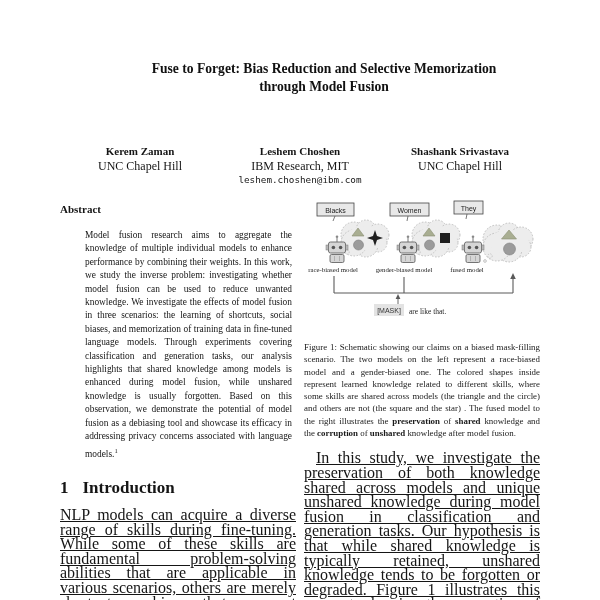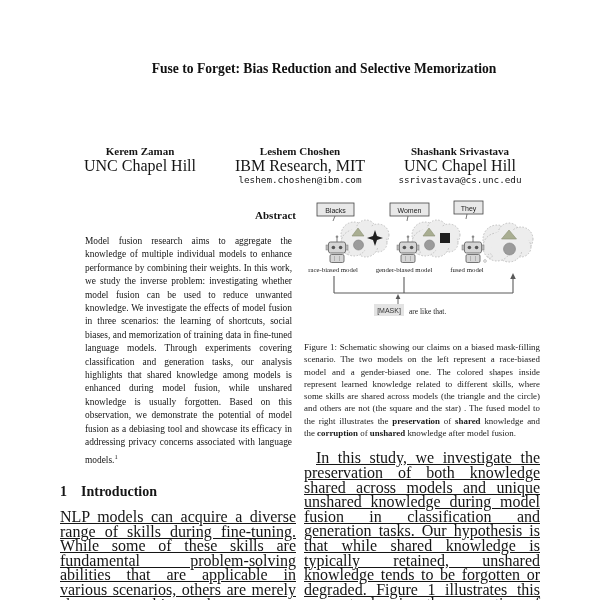--- a/index.html
+++ b/index.html
@@ -11,64 +11,64 @@
   .title{
     position:absolute;left:0;top:60px;width:600px;margin:0;
     text-align:center;font-size:13.6px;line-height:18px;font-weight:bold;color:#111;padding-left:24px;
   }
   .authors{
     position:absolute;left:60px;top:120px;width:480px;
     display:flex;justify-content:space-between;
   }
   .author{flex:1;text-align:center;margin-top:24px;}
   .author .name{font-size:11px;font-weight:bold;line-height:15px;}
-  .author .affil{font-size:16px;line-height:14px;text-align:center;}
+  .author .affil{font-size:12px;line-height:14px;text-align:center;}
   .author .email{font-size:9.3px;line-height:14px;font-family:"DejaVu Sans Mono","Liberation Mono",monospace;}
   .col-left{position:absolute;left:60px;top:203px;width:236px;}
-  .abstract-heading{text-align:right;font-weight:bold;font-size:11px;margin:6px 0 14px 0;}
+  .abstract-heading{text-align:left;font-weight:bold;font-size:11px;margin:0 0 14px 0;}
   .abstract-text{
     margin:0 4px 0 25px;font-size:9.4px;line-height:13.4px;text-align:justify;
   }
   .abstract-text sup{font-size:6.5px;}
-  .section-heading{margin:17px 0 10px 0;font-weight:bold;font-size:14px;}
+  .section-heading{margin:17px 0 10px 0;font-weight:bold;font-size:17px;}
   .section-heading .sec-num{margin-right:14px;}
   .body-par{margin:0;font-size:16px;line-height:14.6px;text-align:justify;text-decoration:underline;}
   .col-right{position:absolute;left:304px;top:196px;width:236px;}
   .figure-wrap{position:relative;width:236px;height:132px;}
   .figure-caption{
     margin:13px 0 12px 0;font-size:8.9px;line-height:12.3px;text-align:justify;color:#1a1a1a;
   }
   .col-right .body-par{margin-top:9px;}
   .indent{text-indent:12px;}
   svg text{font-family:"Liberation Serif",serif;}
   .svg-sans{font-family:"Liberation Sans",sans-serif;}
 </style>
 </head>
 <body>
 
 <div class="page">
 
   <h1 class="title">
     <span>Fuse to Forget: Bias Reduction and Selective Memorization</span><br>
+    <span>through Model Fusion</span>
   </h1>
 
   <div class="authors">
     <div class="author">
       <div class="name">Kerem Zaman</div>
       <div class="affil">UNC Chapel Hill</div>
     </div>
     <div class="author">
       <div class="name">Leshem Choshen</div>
       <div class="affil">IBM Research, MIT</div>
       <div class="email">leshem.choshen@ibm.com</div>
     </div>
     <div class="author">
       <div class="name">Shashank Srivastava</div>
       <div class="affil">UNC Chapel Hill</div>
-      <div class="email">ssrivastava@cs.unc.edu</div>
     </div>
   </div>
 
   <div class="col-left">
     <div class="abstract-heading">Abstract</div>
     <div class="abstract-text"><span>Model fusion research aims to aggregate the knowledge of multiple individual models to enhance performance by combining their weights. In this work, we study the inverse problem: investigating whether model fusion can be used to reduce unwanted knowledge. We investigate the effects of model fusion in three scenarios: the learning of shortcuts, social biases, and memorization of training data in fine-tuned language models. Through experiments covering classification and generation tasks, our analysis highlights that shared knowledge among models is enhanced during model fusion, while unshared knowledge is usually forgotten. Based on this observation, we demonstrate the potential of model fusion as a debiasing tool and showcase its efficacy in addressing privacy concerns associated with language models.</span><sup>1</sup></div>
     <div class="section-heading">
       <span class="sec-num">1</span><span>Introduction</span>
     </div>
     <p class="body-par">NLP models can acquire a diverse range of skills during fine-tuning. While some of these skills are fundamental problem-solving abilities that are applicable in various scenarios, others are merely shortcuts or biases that may not generalize well. For instance, models trained on Natural Language Inference (NLI) tasks are known to adopt heuristics based on word-label associations (McCoy et al.,</p>

